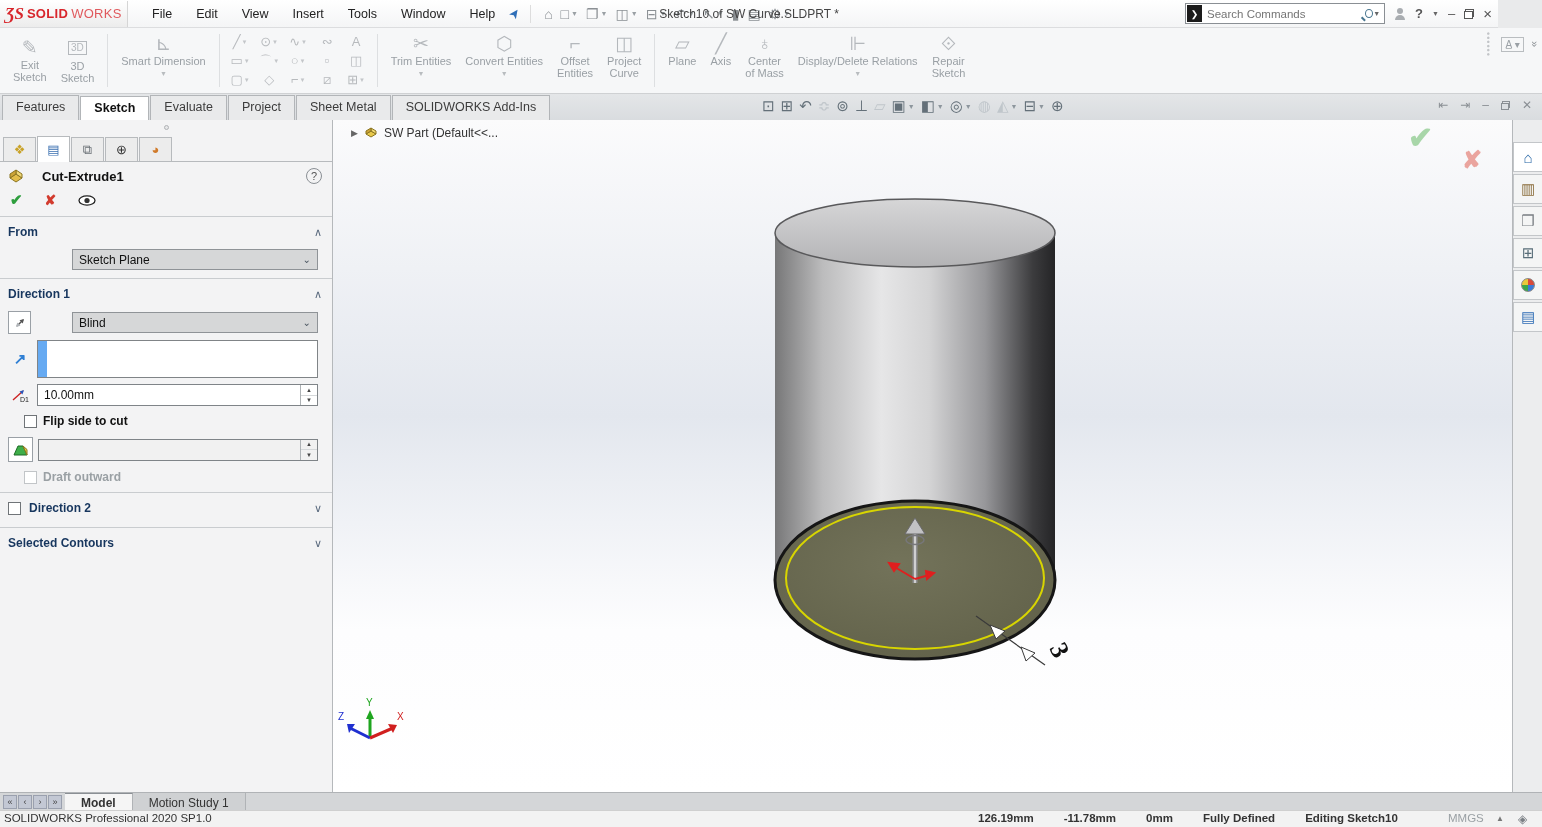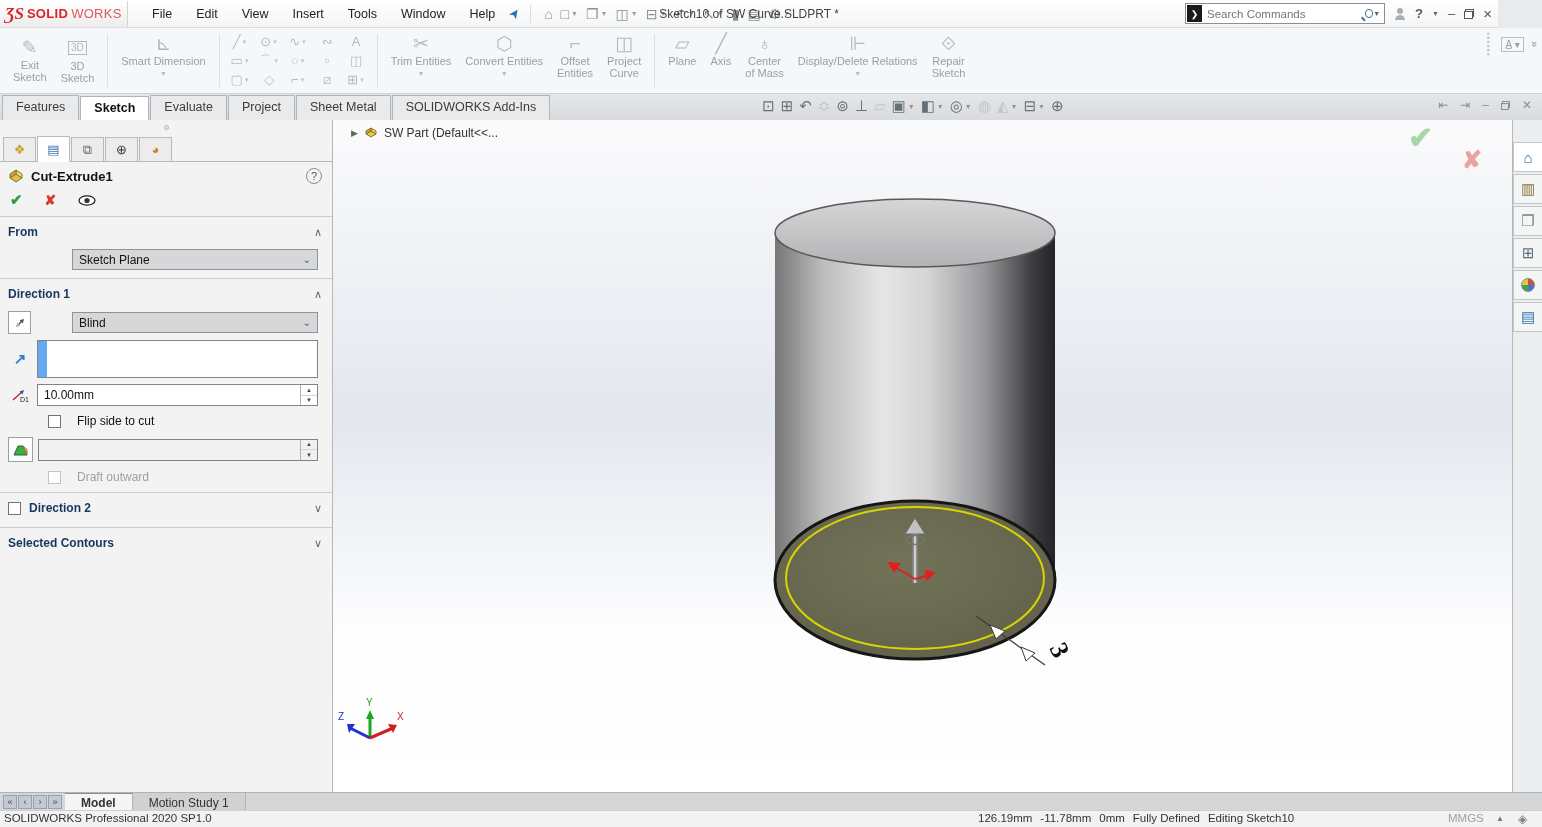--- a/index.html
+++ b/index.html
@@ -85,21 +85,21 @@
 
   
   .leftpanel { position:absolute; left:0; top:120px; width:333px; height:672px;
                background:#f3f3f4; border-right:1px solid #b5b8bb; overflow:hidden; }
   .split-dot { height:15px; display:flex; align-items:center; justify-content:center; }
   .split-dot span { width:5px; height:5px; border-radius:50%; border:1px solid #b0b3b6; background:#e6e7e8; }
   .pmtabs { display:flex; align-items:flex-end; height:27px; border-bottom:1px solid #b7babd; padding-left:3px; background:#f3f3f4; }
   .pmtab { width:33px; height:24px; border:1px solid #b7babd; border-bottom:none; background:#ececec;
            display:flex; align-items:center; justify-content:center; margin-right:1px; font-size:13px; }
   .pmtab.active { background:#fff; height:26px; position:relative; top:1px; }
-  .pm-header { display:flex; align-items:center; gap:7px; padding:6px 10px 4px 8px; }
+  .pm-header { display:flex; align-items:center; gap:18px; padding:6px 10px 4px 8px; }
   .pm-title { font-size:13px; font-weight:bold; color:#111; flex:1; }
   .help-circ { width:16px; height:16px; border:1px solid #8a8f94; border-radius:50%; color:#555;
                font-size:11px; display:flex; align-items:center; justify-content:center; }
   .pm-actions { display:flex; align-items:center; gap:22px; padding:3px 0 7px 10px; border-bottom:1px solid #c9cccf; }
   .act-ok { color:#2e9e3e; font-size:15px; font-weight:bold; }
   .act-cancel { color:#d23b2e; font-size:14px; font-weight:bold; }
   .sect-hd { display:flex; align-items:center; padding:8px 10px 4px 8px; }
   .sect-hd .slbl { font-weight:bold; font-size:12px; color:#17365e; flex:1; }
   .sect-hd .chev { color:#5a6a7e; font-size:11px; }
   .sect-hd .cb { margin-right:8px; }
@@ -116,21 +116,21 @@
   .listbox { flex:1; height:38px; background:#fff; border:1px solid #808487; position:relative; }
   .listbox .strip { position:absolute; left:0; top:0; bottom:0; width:9px; background:#66aaf2; }
   .spin { flex:1; height:22px; background:#fff; border:1px solid #7f8488; display:flex; align-items:stretch; }
   .spin.disabled { background:#f1f1f1; }
   .spin .val { flex:1; display:flex; align-items:center; padding-left:6px; font-size:12px; color:#111; }
   .spin .ud { width:17px; border-left:1px solid #aeb2b5; display:flex; flex-direction:column; }
   .spin .ud span { flex:1; display:flex; align-items:center; justify-content:center; font-size:6px; color:#444; }
   .spin .ud span:first-child { border-bottom:1px solid #d5d8da; }
   .cb { width:13px; height:13px; border:1px solid #707478; background:#fff; display:inline-block; flex-shrink:0; }
   .cb.disabled { border-color:#c2c5c8; }
-  .cbrow { display:flex; align-items:center; gap:16px; margin:8px 14px 0 48px; font-size:12px; color:#111; }
+  .cbrow { display:flex; align-items:center; gap:6px; margin:8px 14px 0 24px; font-size:12px; color:#111;font-weight:bold; }
   .cbrow.disabled { color:#9aa0a4; }
   .panel-splitter { position:absolute; left:333px; top:424px; width:12px; height:44px; background:#eceded;
                     border:1px solid #b5b8bb; border-left:none; border-radius:0 6px 6px 0;
                     display:flex; align-items:center; justify-content:center; }
   .panel-splitter span { width:4px; height:4px; border-radius:50%; border:1px solid #9aa0a4; }
 
   
   .viewport { position:absolute; left:333px; top:120px; width:1179px; height:672px;
               background:linear-gradient(180deg,#fbfbfc 0%, #e3e7ee 44%, #fdfdfe 76%, #ffffff 100%); }
   .breadcrumb { position:absolute; left:18px; top:6px; display:flex; align-items:center; gap:6px; font-size:12px; color:#333; }
@@ -156,21 +156,21 @@
                border-top:1px solid #b0b3b6; display:flex; align-items:stretch; }
   .nav-btns { display:flex; align-items:center; gap:1px; padding:1px 3px; }
   .nav-btns span { width:14px; height:14px; background:#c3c8d4; border:1px solid #9aa0ae; color:#444;
                    font-size:9px; display:flex; align-items:center; justify-content:center; }
   .btab { padding:2px 16px 0; font-size:12px; color:#333; background:#cfd1d3; border-right:1px solid #b0b3b6;
           display:flex; align-items:center; }
   .btab.active { background:#f5f5f5; font-weight:bold; border-top:1px solid #8a8f94; }
   .statusbar { position:absolute; left:0; top:810px; width:1542px; height:17px; background:#f2f2f2;
                border-top:1px solid #cfcfcf; font-size:11.5px; color:#333; }
   .status-left { position:absolute; left:4px; top:1px; }
-  .status-coords { position:absolute; left:978px; top:1px; display:flex; gap:8px; }
+  .status-coords { position:absolute; left:978px; top:1px; display:flex; gap:30px;font-weight:bold; }
   .status-units { position:absolute; left:1448px; top:1px; color:#9aa0a4; }
   .status-caret { position:absolute; left:1496px; top:3px; color:#777; font-size:8px; }
   .status-tag { position:absolute; left:1518px; top:1px; color:#7a7f84; font-size:12px; }
 </style>
 </head>
 <body>
 
 <div class="titlebar">
   <div class="logo">
     <span class="sym">ƷS</span>

